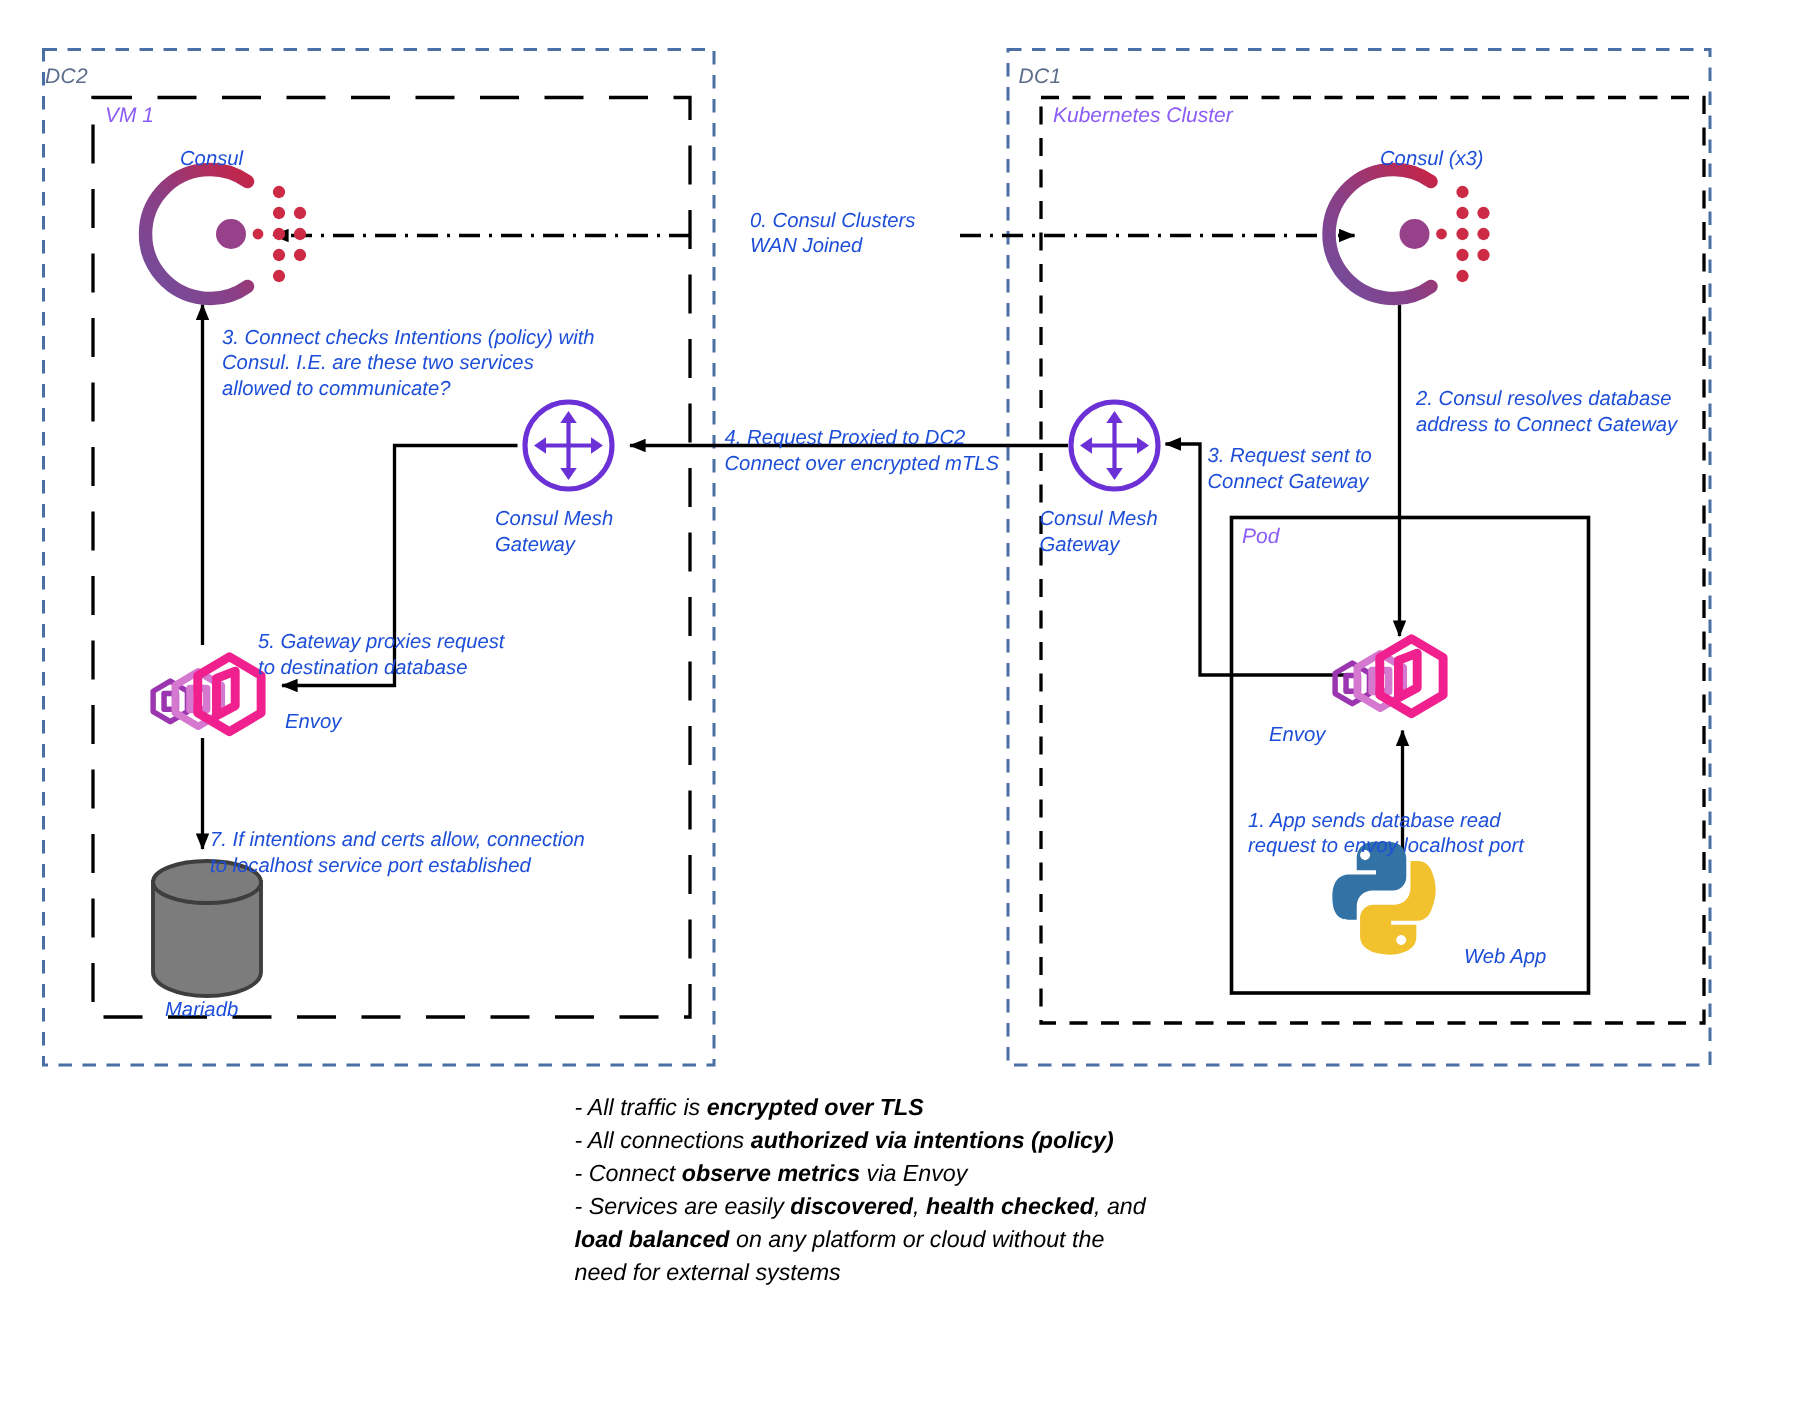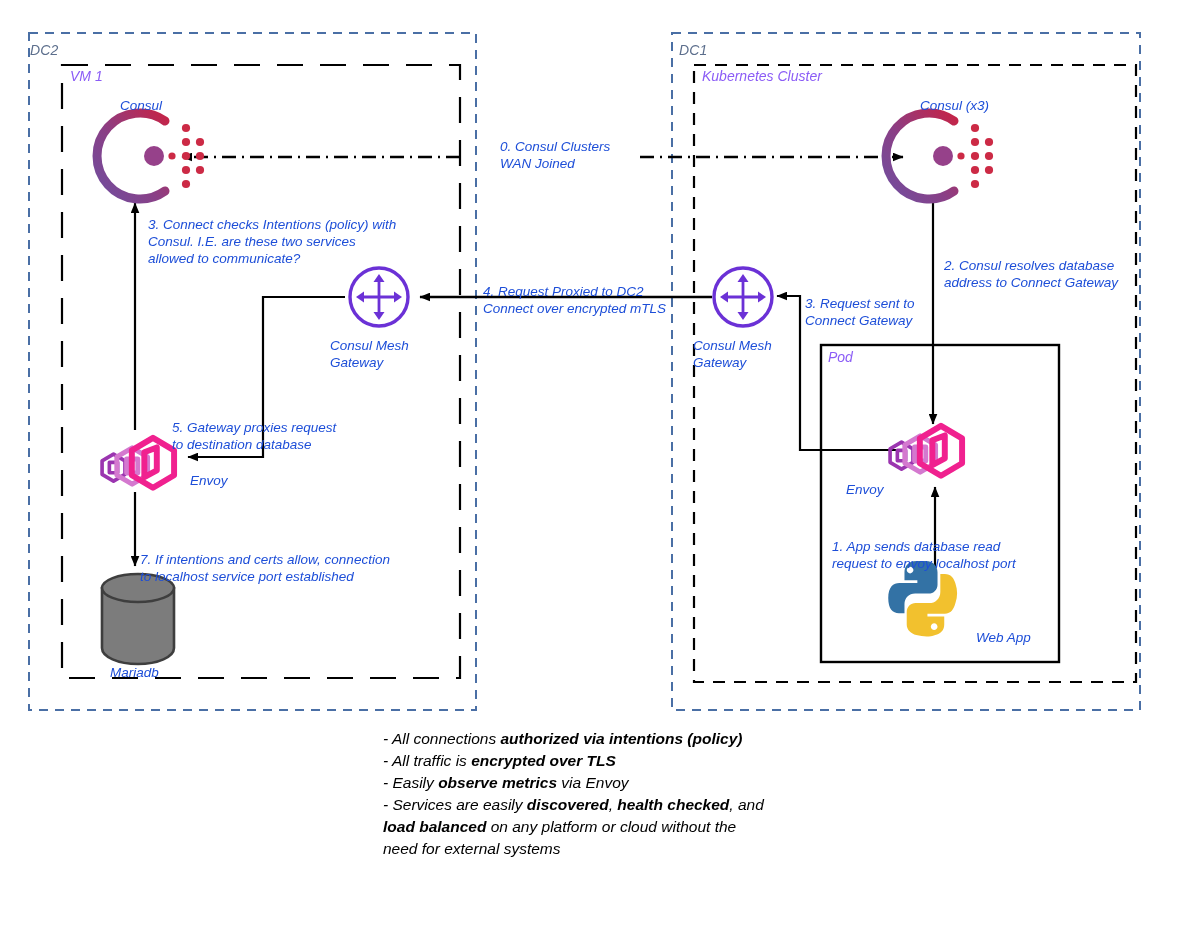--- a/index.html
+++ b/index.html
@@ -179,21 +179,21 @@
 Connect over encrypted mTLS</div>
   <div class="lbl" style="left:172px;top:379px;margin-top:40px;">5. Gateway proxies request
 to destination database</div>
   <div class="lbl" style="left:148px;top:216px;">3. Connect checks Intentions (policy) with
 Consul. I.E. are these two services
 allowed to communicate?</div>
   <div class="lbl" style="left:140px;top:511px;margin-top:40px;">7. If intentions and certs allow, connection
 to localhost service port established</div>
 
   <div class="notes" style="left:383px;top:728px;width:470px;">
+      <div><span>- All traffic is </span><b>encrypted over TLS</b></div>
       <div><span>- All connections </span><b>authorized via intentions (policy)</b></div>
-      <div><span>- All traffic is </span><b>encrypted over TLS</b></div>
-      <div><span>- Easily </span><b>observe metrics</b><span> via Envoy</span></div>
+      <div><span>- Connect </span><b>observe metrics</b><span> via Envoy</span></div>
       <div><span>- Services are easily </span><b>discovered</b><span>, </span><b>health checked</b><span>, and</span></div>
       <div><b>load balanced</b><span> on any platform or cloud without the</span></div>
       <div><span>need for external systems</span></div>
     </div>
 
 </div>
 
 </body></html>

